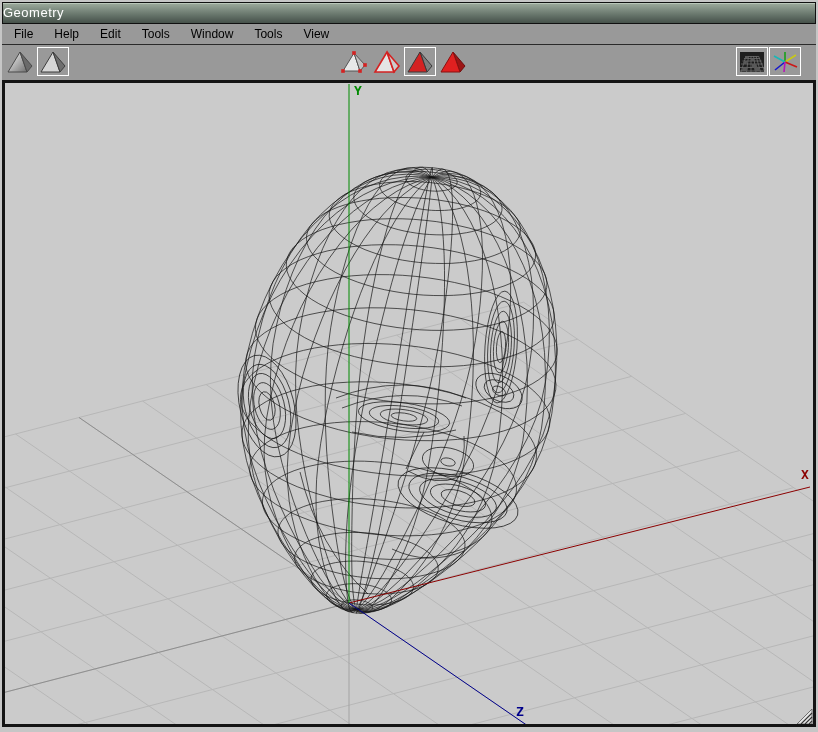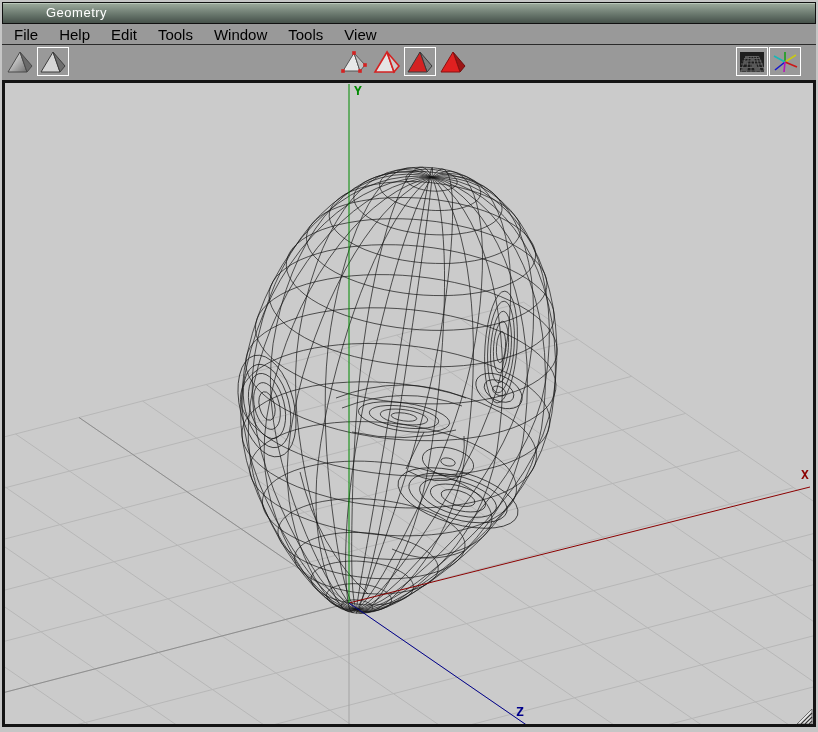--- a/index.html
+++ b/index.html
@@ -1,23 +1,23 @@
 <!DOCTYPE html>
 <html><head>
 <meta charset="utf-8">
 <style>
   html,body{margin:0;padding:0;}
   body{width:818px;height:732px;background:#c6c6c6;font-family:"Liberation Sans",sans-serif;overflow:hidden;}
   .window{position:relative;width:818px;height:732px;background:#c6c6c6;}
   .titlebar{position:absolute;left:2px;top:2px;right:2px;height:20px;
     background:linear-gradient(#9dab9d,#66746a 60%,#46514a);
     border:1px solid #101010;color:#ffffff;font-size:13px;line-height:20px;
-    padding-left:43px;letter-spacing:0.5px;box-shadow:inset 0 1px 0 #b9c6b9;}
+    letter-spacing:0.5px;box-shadow:inset 0 1px 0 #b9c6b9;}
   .menubar{position:absolute;left:2px;top:24px;right:2px;height:20px;background:#999999;
-    border-bottom:1px solid #2a2a2a;display:flex;align-items:center;font-size:15px;color:#000;}
+    border-bottom:1px solid #2a2a2a;display:flex;align-items:center;font-size:12px;color:#000;}
   .menu-item{padding:1px 9px;margin-right:3px;cursor:default;white-space:nowrap;}
   .menu-item:first-child{margin-left:3px;}
   .toolbar{position:absolute;left:2px;top:45px;right:2px;height:35px;background:#999999;}
   .tb-group{position:absolute;top:3px;display:flex;gap:3px;}
   .tb-btn{width:30px;height:27px;display:flex;align-items:center;justify-content:center;}
   .tb-btn.active{outline:1px solid #ffffff;}
   .tb-btn svg{display:block;}
   .viewport{position:absolute;left:2px;right:2px;top:80px;bottom:5px;border:3px solid #141414;background:#cbcbcb;}
   .viewport svg{display:block;width:100%;height:100%;}
   .axis-label{font-family:"DejaVu Sans Mono",monospace;font-weight:bold;font-size:13px;}

